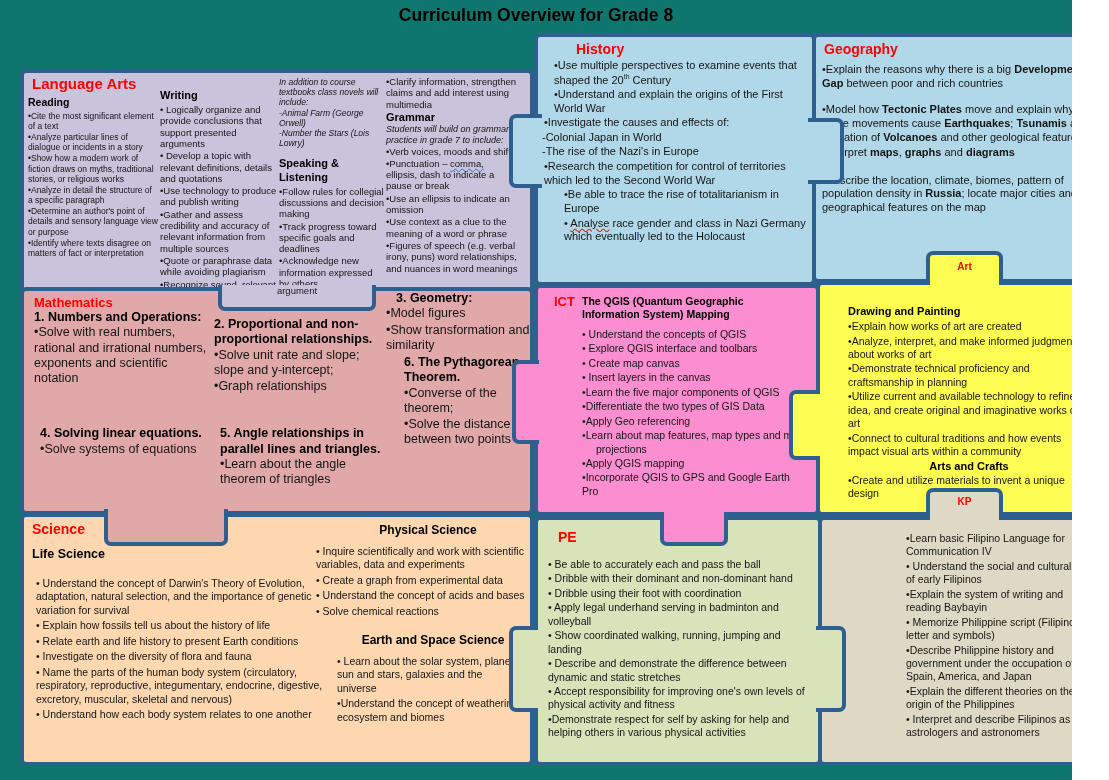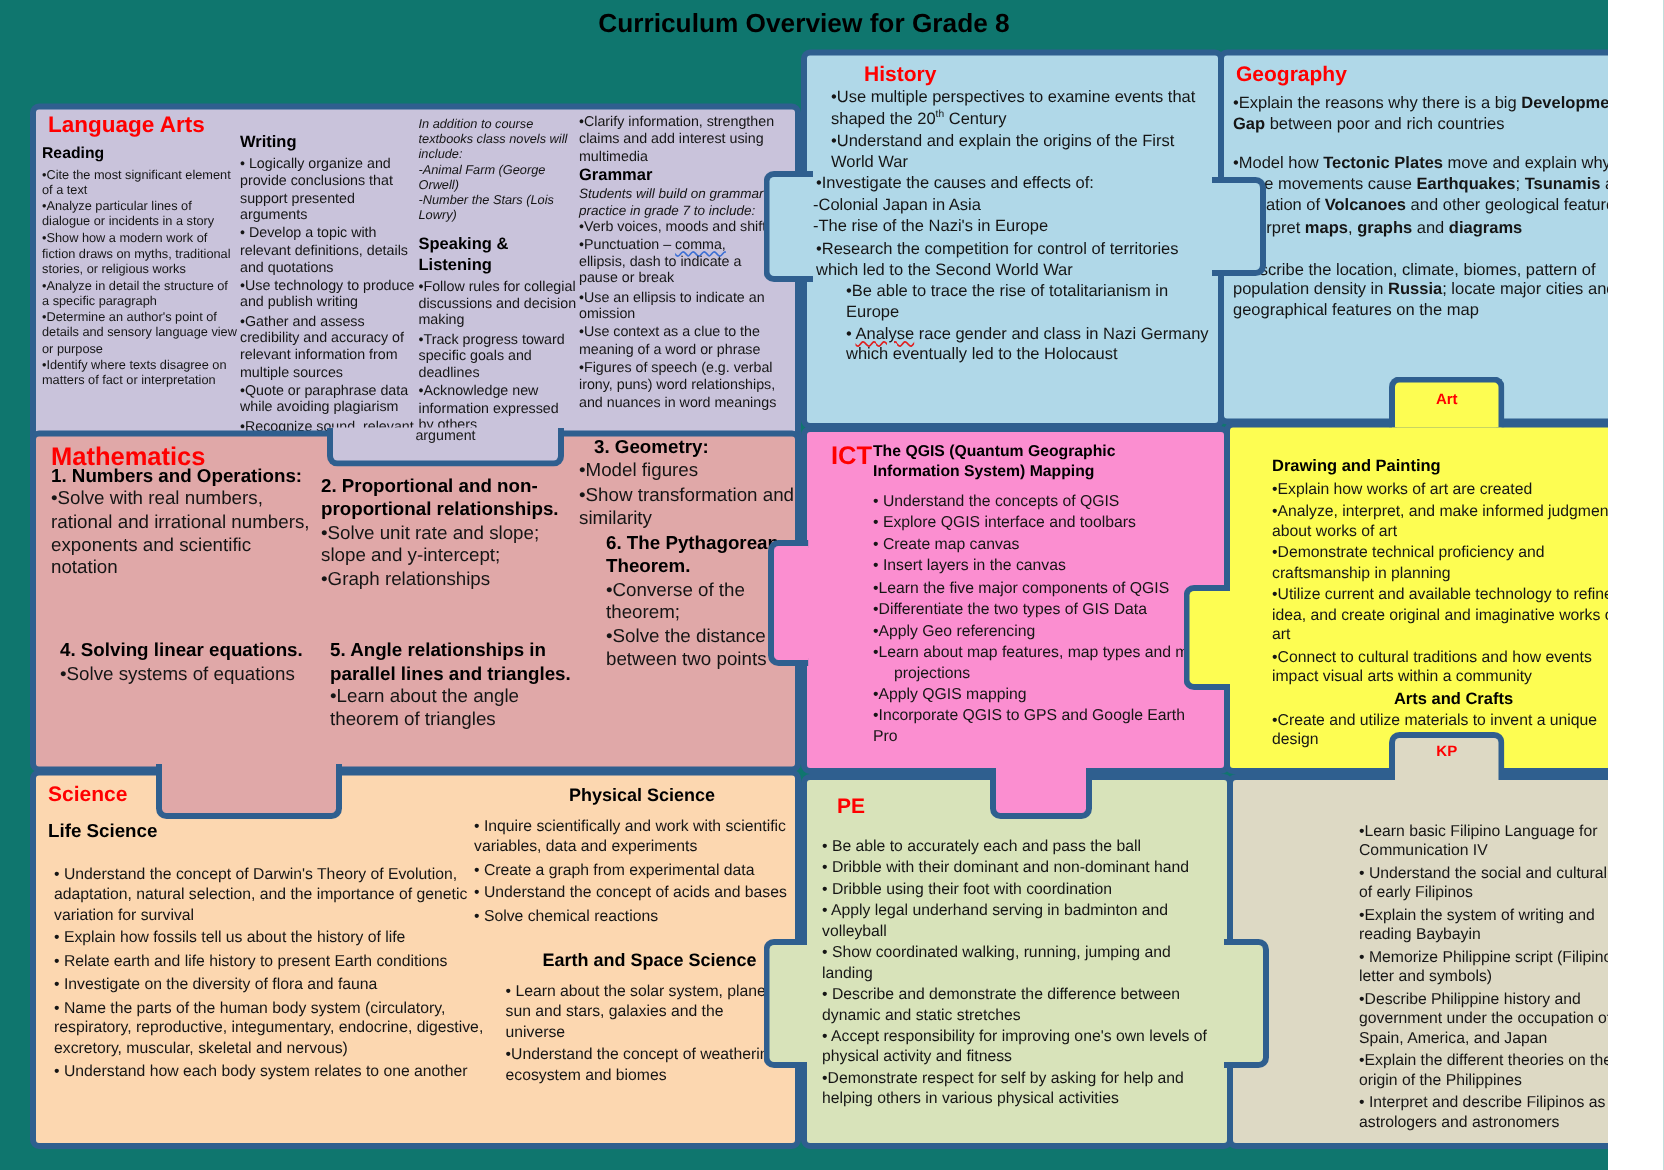--- a/index.html
+++ b/index.html
@@ -30,21 +30,21 @@
   .t-ict-left{left:512px;top:360px;width:27px;height:84px;background:var(--ict_bg,#FB8ED0);}
   .t-ict-bottom{left:660px;top:512px;width:68px;height:34px;background:var(--ict_bg,#FB8ED0);}
   .t-art-left{left:789px;top:390px;width:31px;height:70px;background:var(--art_bg,#FDFD52);}
   .t-math-bottom{left:104px;top:509px;width:124px;height:37px;background:var(--math_bg,#E0A8A8);}
   .t-pe-left{left:509px;top:626px;width:29px;height:86px;background:var(--pe_bg,#D8E3BA);}
   .t-pe-right{left:816px;top:626px;width:30px;height:86px;background:var(--pe_bg,#D8E3BA);}
   .t-kp-label{left:926px;top:488px;width:77px;height:32px;background:var(--kp_bg,#DDD9C4);}
   .abs{position:absolute;}
   .red{color:var(--heading_red,#FF0000);font-weight:bold;}
   .italic{font-style:italic;}
-  .t15{font-size:15px;}  .t14{font-size:14px;}  .t135{font-size:17px;}
+  .t15{font-size:15px;}  .t14{font-size:14px;}  .t135{font-size:13px;}
   .f85{font-size:8.5px;line-height:1.2;}
   .f9{font-size:9px;line-height:1.2;}
   .f95{font-size:9.5px;line-height:1.19;}
   .f105{font-size:10.5px;line-height:1.28;}
   .f11{font-size:11px;line-height:1.24;}
   .f125{font-size:12.5px;line-height:1.22;}
   .sub105{font-size:10.5px;font-weight:bold;color:#000;margin-bottom:2px;}
   .sub11{font-size:11px;font-weight:bold;color:#000;margin-bottom:2px;}
   .sub12{font-size:12px;font-weight:bold;color:#000;}
   .sub125{font-size:12.5px;font-weight:bold;color:#000;}
@@ -112,21 +112,21 @@
       <div class="itm">•Figures of speech (e.g. verbal irony, puns) word relationships, and nuances in word meanings</div>
     </div>
   </section>
 
   <section class="panel p-history">
     <div class="abs red t14" style="left:38px;top:4px;">History</div>
     <div class="abs f11" style="left:4px;top:22px;width:272px;">
       <div class="itm pl12">•Use multiple perspectives to examine events that shaped the 20<sup>th</sup> Century</div>
       <div class="itm pl12">•Understand and explain the origins of the First World War</div>
       <div class="itm pl2">•Investigate the causes and effects of:</div>
-      <div class="itm pl0">-Colonial Japan in Asia</div>
+      <div class="itm pl0">-Colonial Japan in World</div>
       <div class="itm pl0">-The rise of the Nazi's in Europe</div>
       <div class="itm pl2">•Research the competition for control of territories which led to the Second World War</div>
       <div class="itm pl22">•Be able to trace the rise of totalitarianism in Europe</div>
       <div class="itm pl22">• <span class="wavy-red">Analyse</span> race gender and class in Nazi Germany which eventually led to the Holocaust</div>
     </div>
   </section>
 
   <section class="panel p-geography">
     <div class="abs red t14" style="left:8px;top:4px;">Geography</div>
     <div class="abs f11" style="left:6px;top:26px;width:276px;">
@@ -231,21 +231,21 @@
       <div class="itm">• Dribble using their foot with coordination</div>
       <div class="itm">• Apply legal underhand serving in badminton and volleyball</div>
       <div class="itm">• Show coordinated walking, running, jumping and landing</div>
       <div class="itm">• Describe and demonstrate the difference between dynamic and static stretches</div>
       <div class="itm">• Accept responsibility for improving one's own levels of physical activity and fitness</div>
       <div class="itm">•Demonstrate respect for self by asking for help and helping others in various physical activities</div>
     </div>
   </section>
 
   <section class="panel p-kp">
-    <div class="abs f105" style="left:84px;top:28px;width:192px;">
+    <div class="abs f105" style="left:84px;top:12px;width:192px;">
       <div class="itm">•Learn basic Filipino Language for Communication IV</div>
       <div class="itm">• Understand the social and cultural life of early Filipinos</div>
       <div class="itm">•Explain the system of writing and reading Baybayin</div>
       <div class="itm">• Memorize Philippine script (Filipino letter and symbols)</div>
       <div class="itm">•Describe Philippine history and government under the occupation of Spain, America, and Japan</div>
       <div class="itm">•Explain the different theories on the origin of the Philippines</div>
       <div class="itm">• Interpret and describe Filipinos as good astrologers and astronomers</div>
     </div>
   </section>
 

